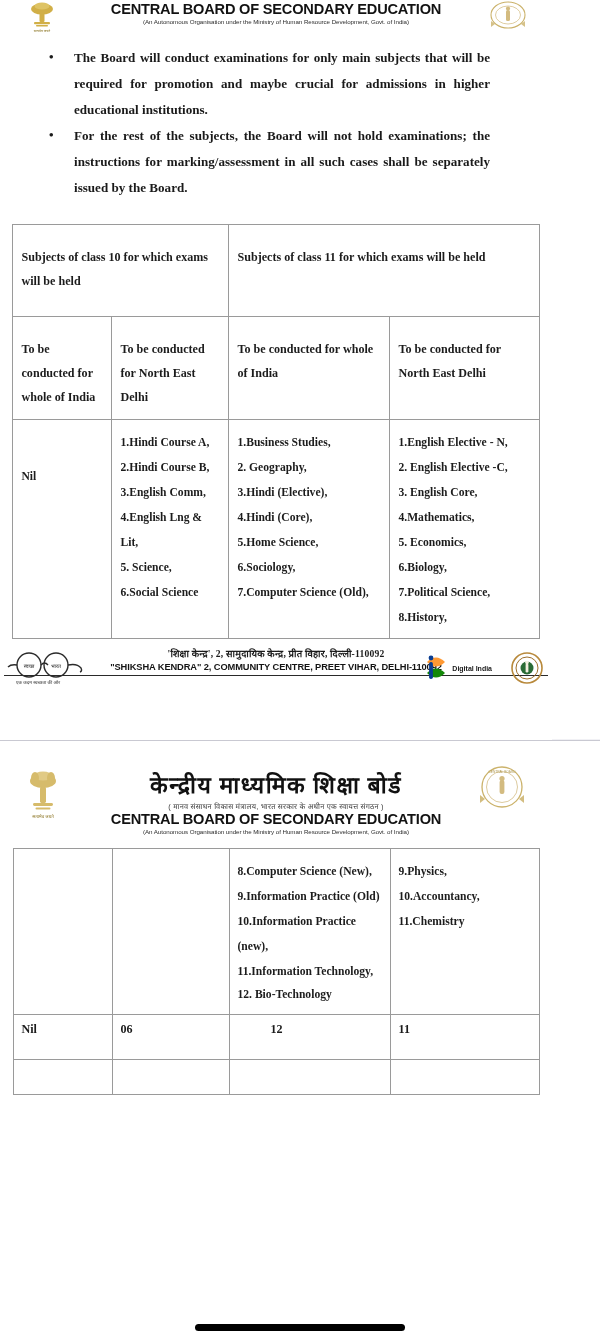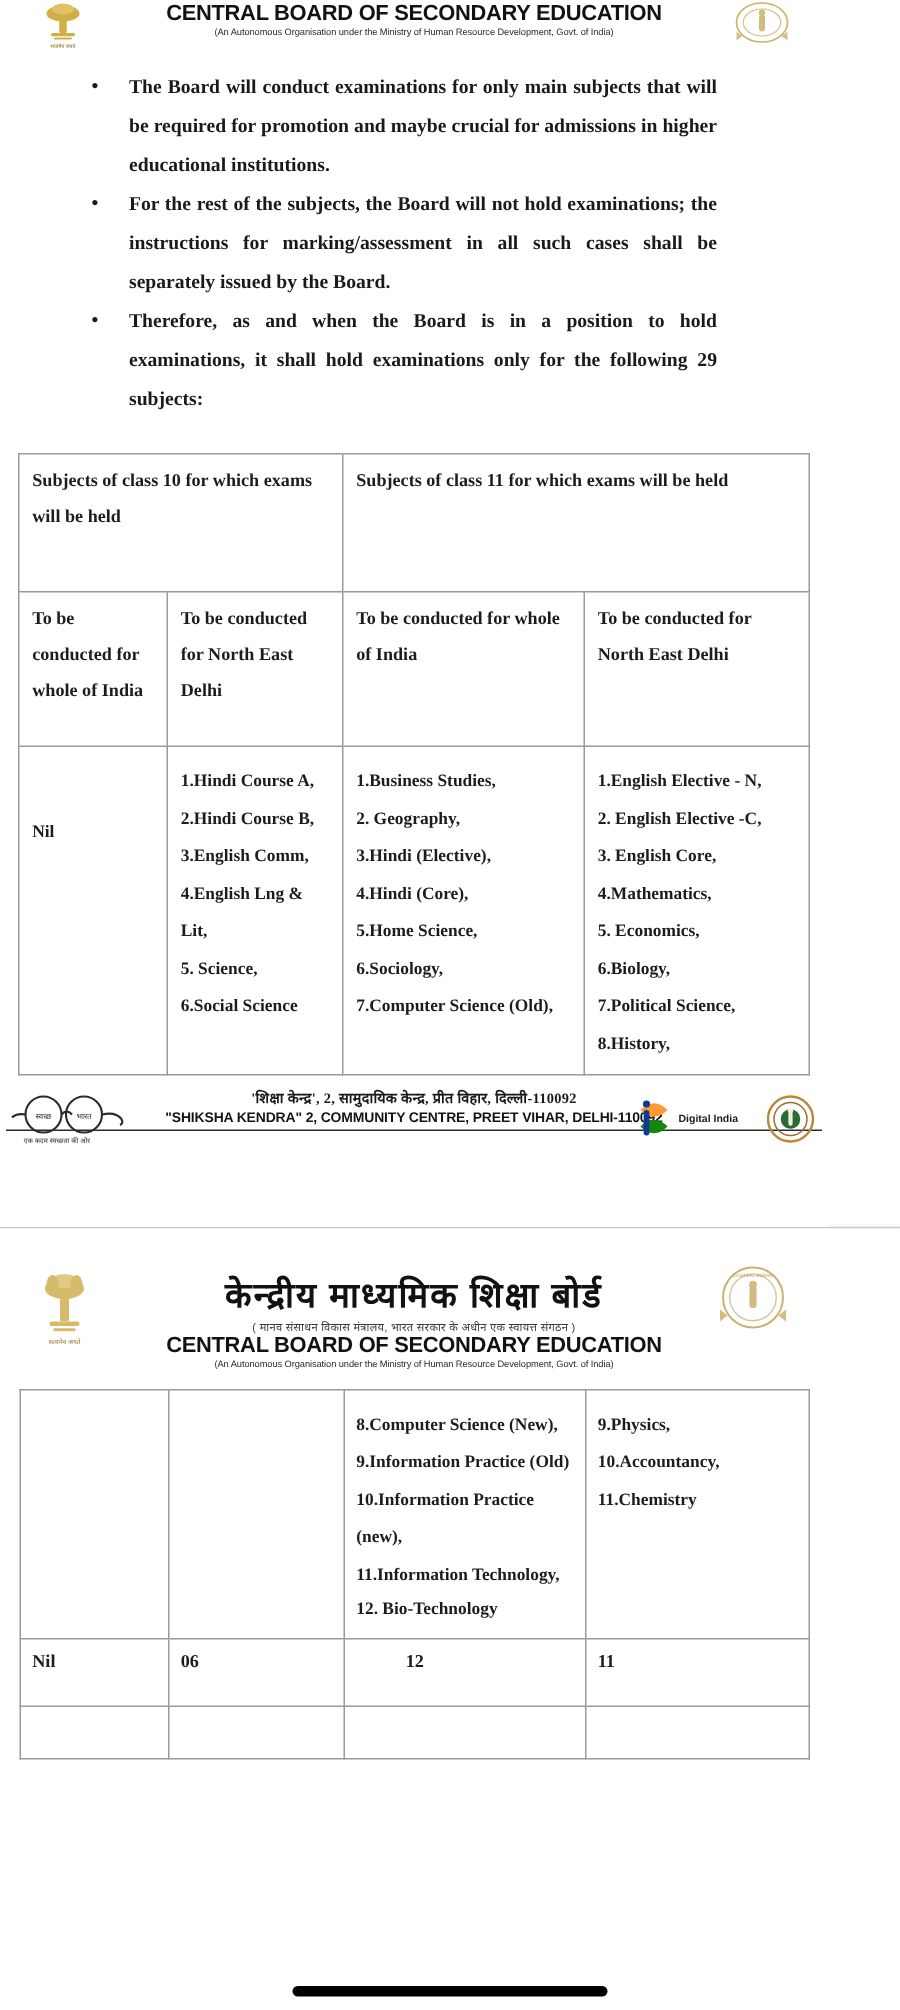--- a/index.html
+++ b/index.html
@@ -68,21 +68,21 @@
     color: #2c2c2c;
     letter-spacing: -.05px;
     margin: 1px 0 0 0;
   }
 
   
   .emblem svg, .seal svg { display: block; }
 
   
   .bullets {
-    margin: 16px;
+    margin: 4px;
     padding: 0 58px 0 70px;
     list-style: none;
   }
   .bullets li {
     position: relative;
     font-size: 13.1px;
     line-height: 26px;
     color: #1a1a1a;
     text-align: justify;
     margin-bottom: 0px;
@@ -113,21 +113,21 @@
     font-size: 11.6px;
     line-height: 25px;
     color: #1c1c1c;
     font-family: "Liberation Serif", serif;
     font-weight: 600;
   }
   table.cbse td.hdr {
     font-weight: bold;
     font-size: 12.1px;
     line-height: 24px;
-    padding-top: 5px;
+    padding-top: 20px;
   }
   table.cbse .c1 { width: 99px; }
   table.cbse .c2 { width: 117px; }
   table.cbse .c3 { width: 161px; }
   table.cbse .c4 { width: 149px; }
   .cellline { display: block; }
   .cell-nil { padding-top: 44px !important; }
 
   
   .footer {
@@ -238,21 +238,20 @@
       </svg>
     </span>
 
     <div class="hd-en">CENTRAL BOARD OF SECONDARY EDUCATION</div>
     <div class="hd-en-sub">(An Autonomous Organisation under the Ministry of Human Resource Development, Govt. of India)</div>
   </div>
 
   <ul class="bullets" style="margin-top:9px;">
     <li>The Board will conduct examinations for only main subjects that will be required for promotion and maybe crucial for admissions in higher educational institutions.</li>
     <li>For the rest of the subjects, the Board will not hold examinations; the instructions for marking/assessment in all such cases shall be separately issued by the Board.</li>
-    <li>Therefore, as and when the Board is in a position to hold examinations, it shall hold examinations only for the following 29 subjects:</li>
   </ul>
 
   <div style="margin-top:23px;">
     <table class="cbse">
       <colgroup>
         <col class="c1">
           <col class="c2">
           <col class="c3">
           <col class="c4">
       </colgroup>

